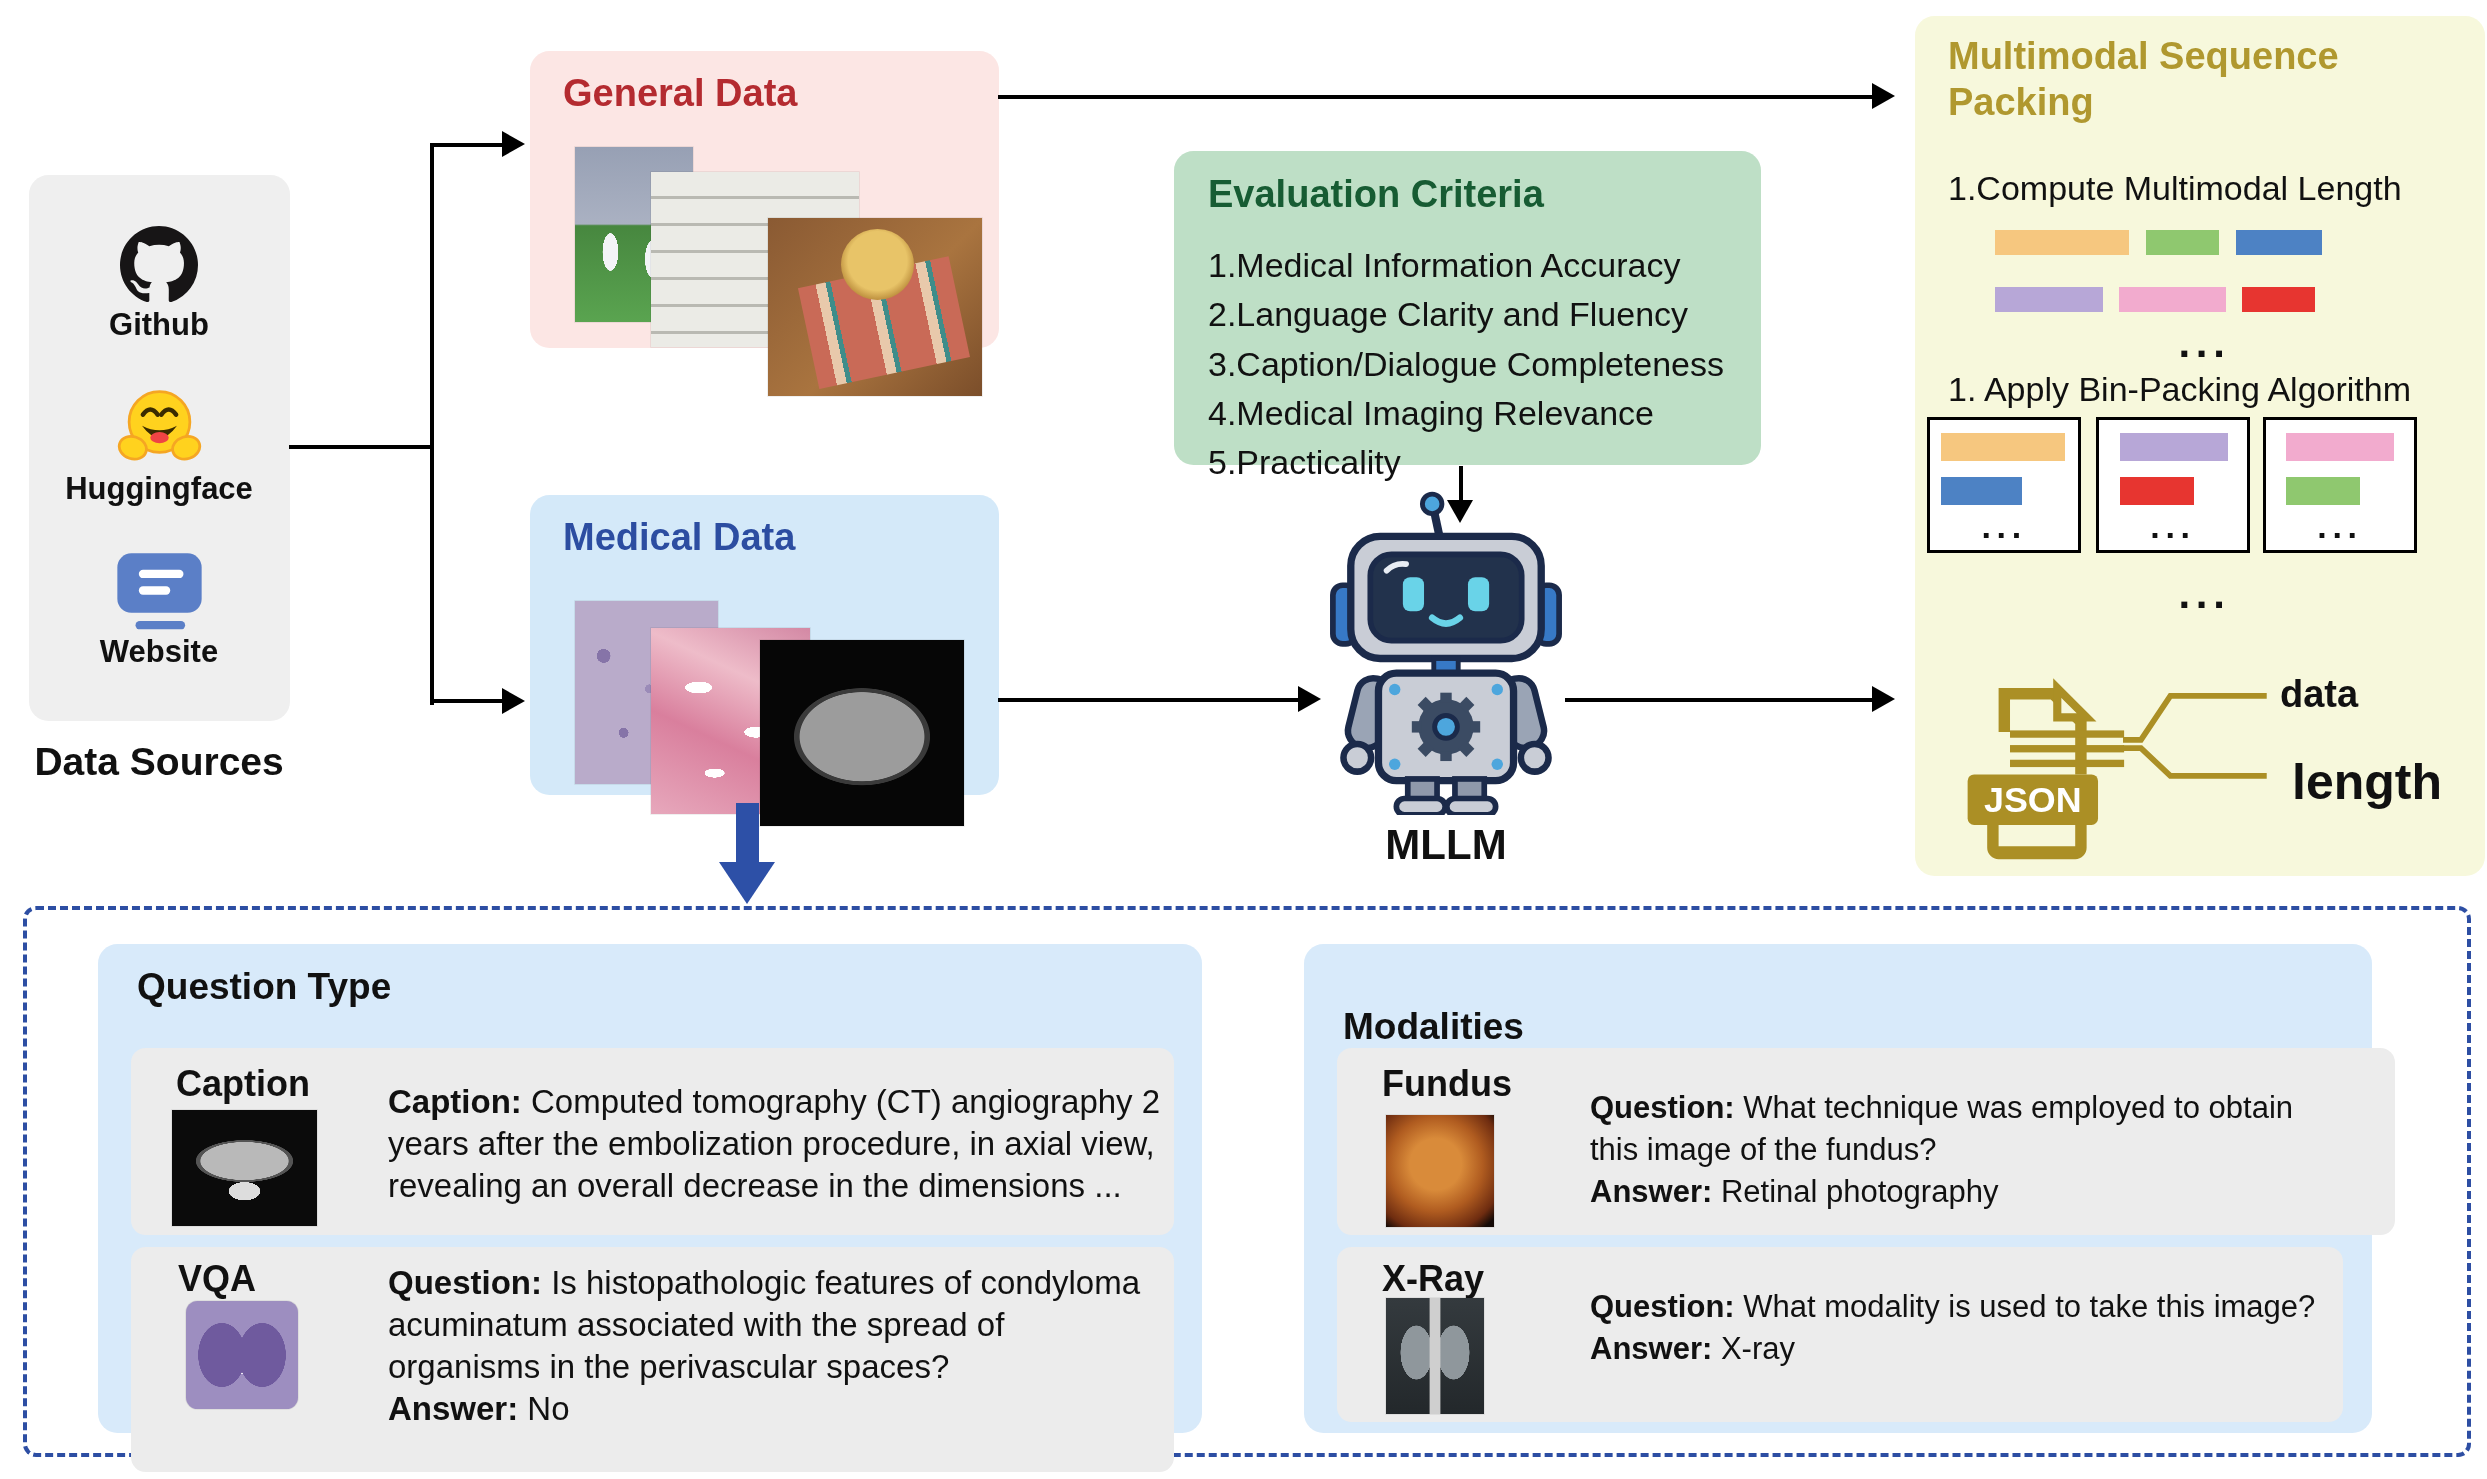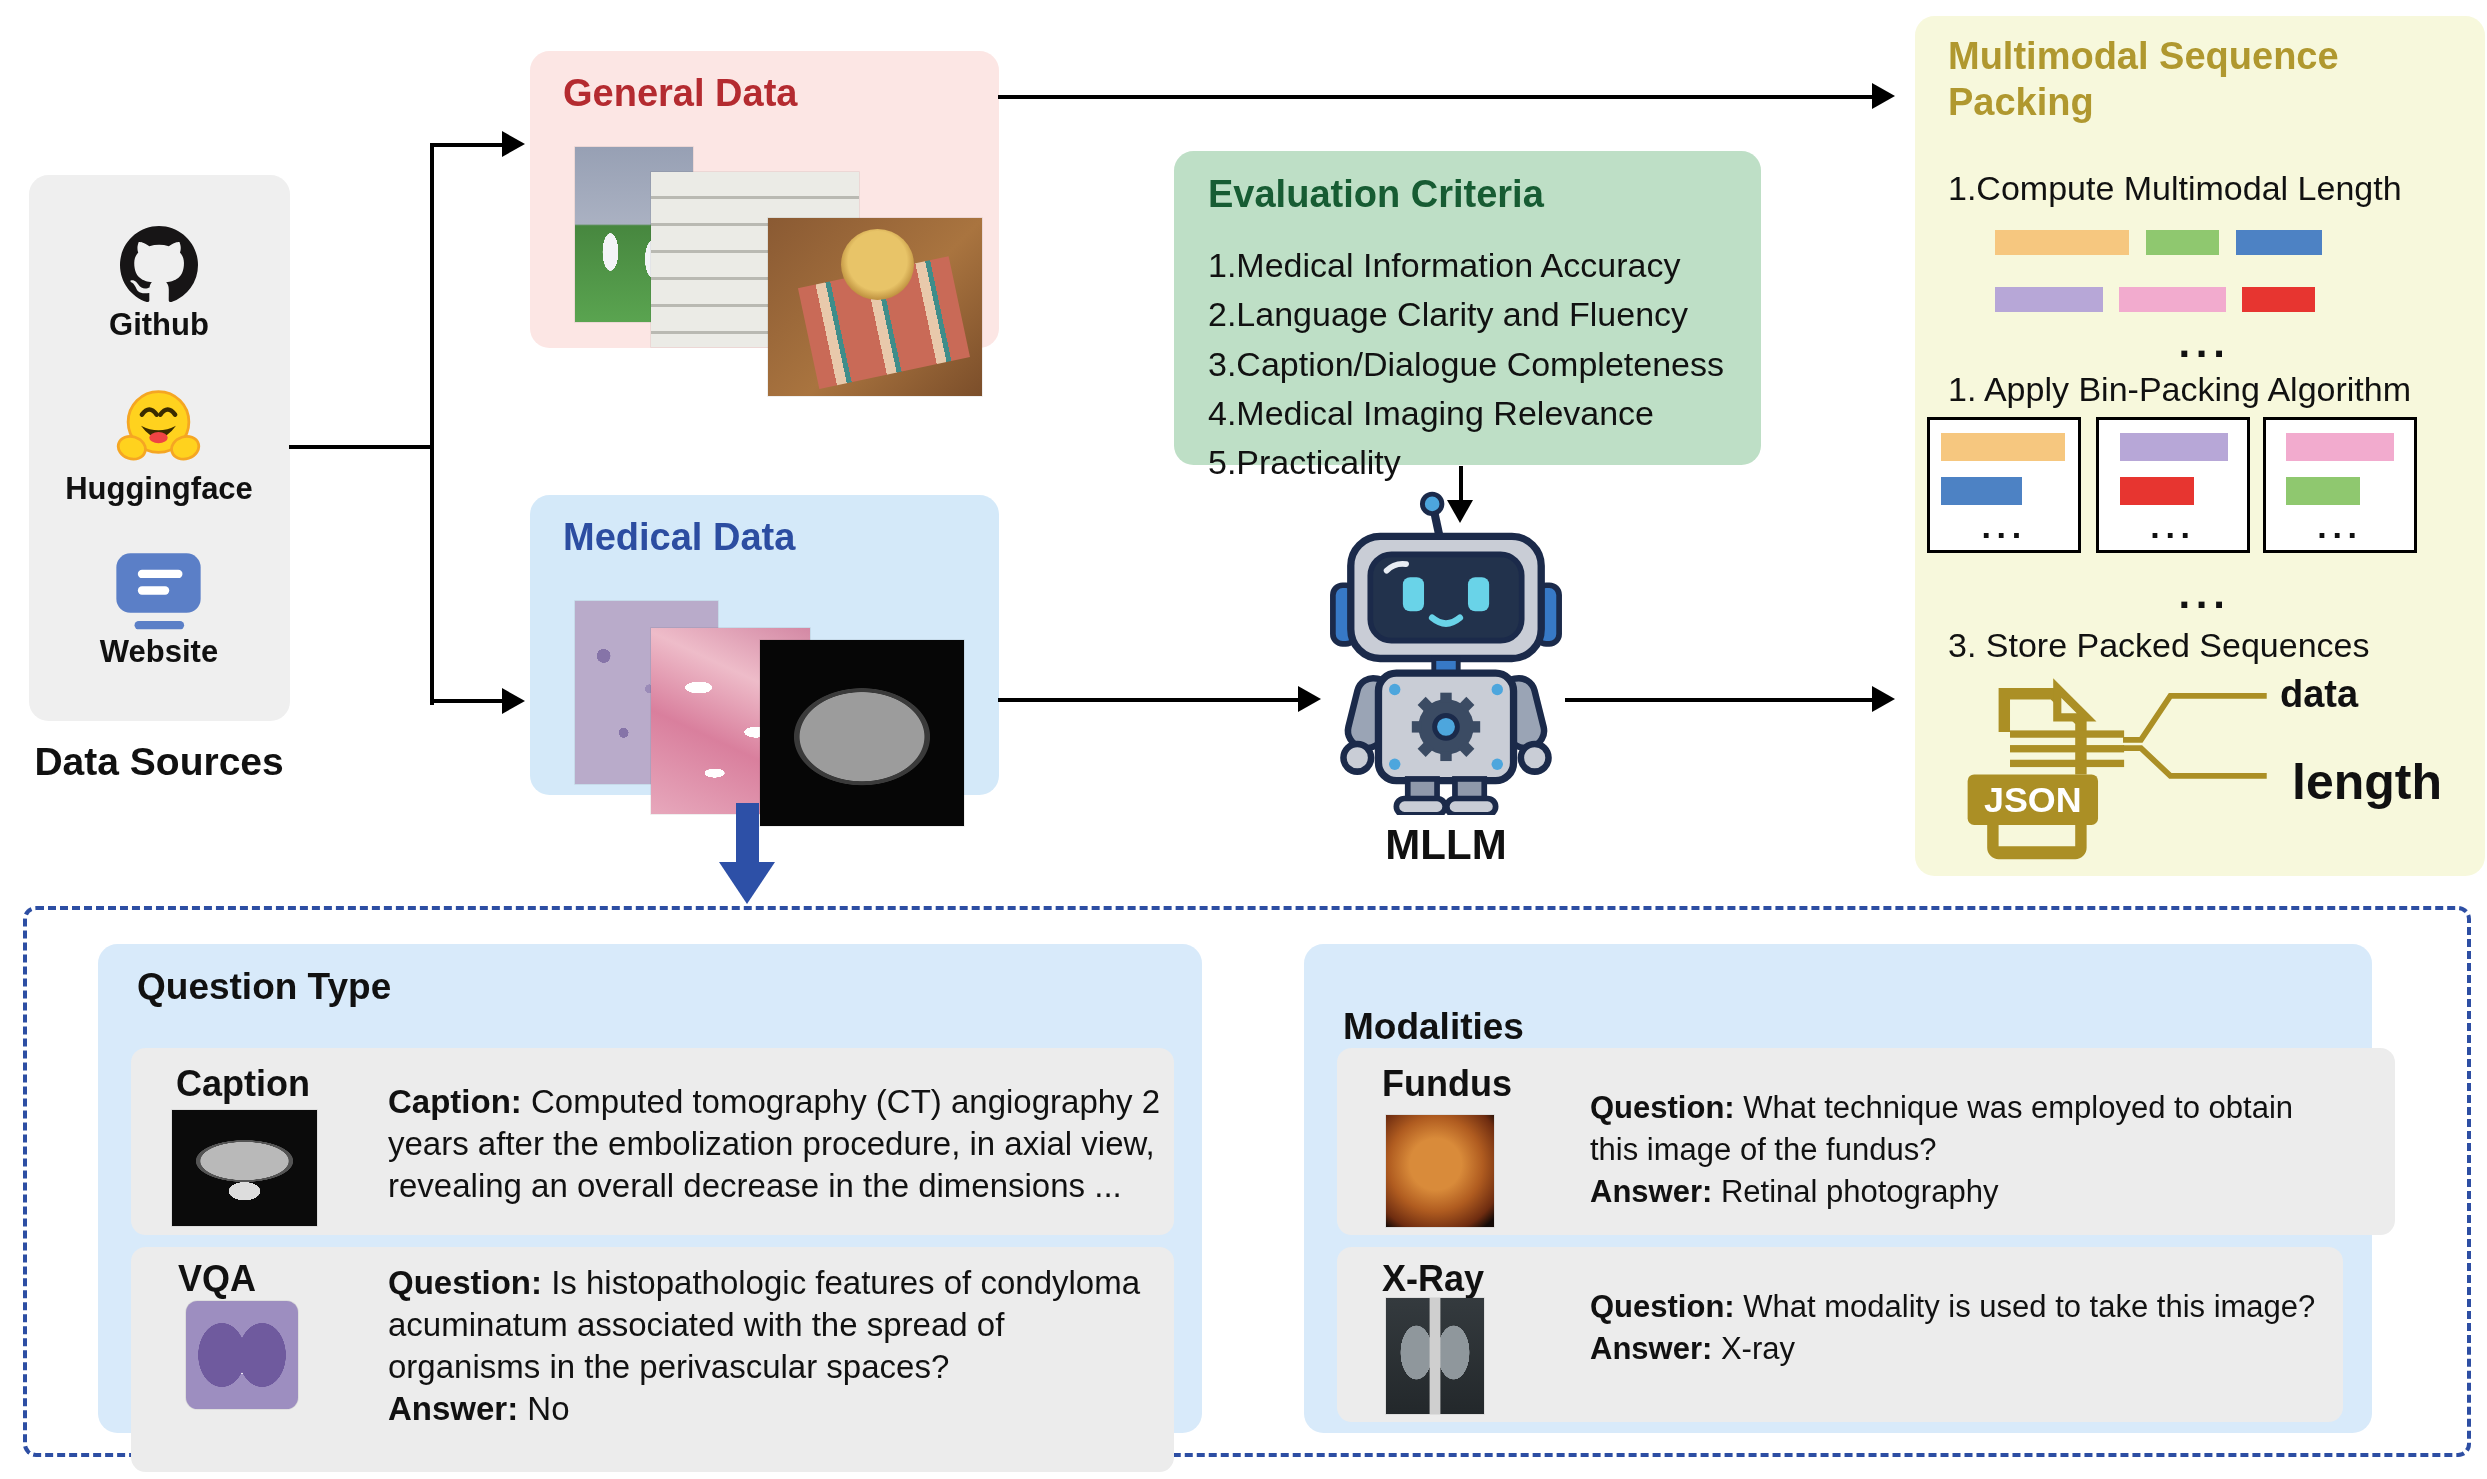--- a/index.html
+++ b/index.html
@@ -95,21 +95,21 @@
      radial-gradient(ellipse 23% 33% at 69% 47%, #8f979c 0 70%, transparent 71%),
      linear-gradient(180deg,#343a3e 0%,#23282b 100%);}
   
   .dashed{border:4.9px dashed #2d4ea3;border-radius:13px;}
 </style>
 </head>
 <body>
 
 <div class="canvas">
 
-  <div class="abs panel bg-gray" style="left:28.5px;top:175px;width:261px;height:546px;display:flex;flex-direction:column;align-items:center;justify-content:space-evenly;padding:8.1px 0;box-sizing:border-box;">
+  <div class="abs panel bg-gray" style="left:28.5px;top:175px;width:261px;height:546px;display:flex;flex-direction:column;justify-content:space-evenly;padding:8.1px 0;box-sizing:border-box;">
     <div style="text-align:center;">
       <svg width="78" height="78" viewBox="0 0 16 16">
         <path fill="#171516" d="M8 0C3.58 0 0 3.58 0 8c0 3.54 2.29 6.53 5.47 7.59.4.07.55-.17.55-.38 0-.19-.01-.82-.01-1.49-2.01.37-2.53-.49-2.69-.94-.09-.23-.48-.94-.82-1.13-.28-.15-.68-.52-.01-.53.63-.01 1.08.58 1.23.82.72 1.21 1.87.87 2.33.66.07-.52.28-.87.51-1.07-1.78-.2-3.64-.89-3.64-3.95 0-.87.31-1.59.82-2.15-.08-.2-.36-1.02.08-2.12 0 0 .67-.21 2.2.82.64-.18 1.32-.27 2-.27s1.36.09 2 .27c1.53-1.04 2.2-.82 2.2-.82.44 1.1.16 1.92.08 2.12.51.56.82 1.27.82 2.15 0 3.07-1.87 3.75-3.65 3.95.29.25.54.73.54 1.48 0 1.07-.01 1.93-.01 2.2 0 .21.15.46.55.38A8.01 8.01 0 0 0 16 8c0-4.42-3.58-8-8-8z"></path>
       </svg>
       <div class="iconlabel">Github</div>
     </div>
     <div style="text-align:center;">
       <svg width="85" height="81" viewBox="0 0 92 88">
         <circle cx="46" cy="38" r="33" fill="#ffd21e" stroke="#f5a623" stroke-width="3"></circle>
         <path d="M28 30 q8 -11 16 0" fill="none" stroke="#3a2b00" stroke-width="5" stroke-linecap="round"></path>
@@ -249,21 +249,20 @@
       <div class="binbar c-red" style="left:21px;top:57px;width:74px;"></div>
       <div class="abs dots" style="left:0;top:98px;width:148px;text-align:center;font-size:34px;">...</div>
     </div>
     <div class="bin" style="left:348px;top:401px;">
       <div class="binbar c-pink" style="left:20.4px;top:13px;width:108px;"></div>
       <div class="binbar c-green" style="left:20.4px;top:57px;width:74px;"></div>
       <div class="abs dots" style="left:0;top:98px;width:148px;text-align:center;font-size:34px;">...</div>
     </div>
     <div class="abs dots" style="left:220px;top:570px;width:139px;text-align:center;">...</div>
 
-    <div class="abs subtitle" style="left:33px;top:605px;">3. Store Packed Sequences</div>
 
     <svg class="abs" style="left:51px;top:662px;" width="163" height="192" viewBox="0 0 200 235">
       <path d="M40 12 h72 l36 36 v70 h-14 v-62 l-30 -30 h-50 v40 h-14 z" fill="#ab8f25"></path>
       <path d="M112 12 l36 36 h-36 z" fill="#f7f8dc" stroke="#ab8f25" stroke-width="10"></path>
       <path d="M26 180 v28 a14 14 0 0 0 14 14 h94 a14 14 0 0 0 14 -14 v-28 h-14 v26 h-94 v-26 z" fill="#ab8f25"></path>
       <rect x="54" y="64" width="140" height="9" fill="#ab8f25"></rect>
       <rect x="54" y="82" width="140" height="9" fill="#ab8f25"></rect>
       <rect x="54" y="100" width="140" height="9" fill="#ab8f25"></rect>
       <rect x="2" y="118" width="160" height="62" rx="8" fill="#ab8f25"></rect>
       <text x="82" y="164" text-anchor="middle" font-family="Liberation Sans, sans-serif" font-size="44" font-weight="bold" fill="#ffffff">JSON</text>

